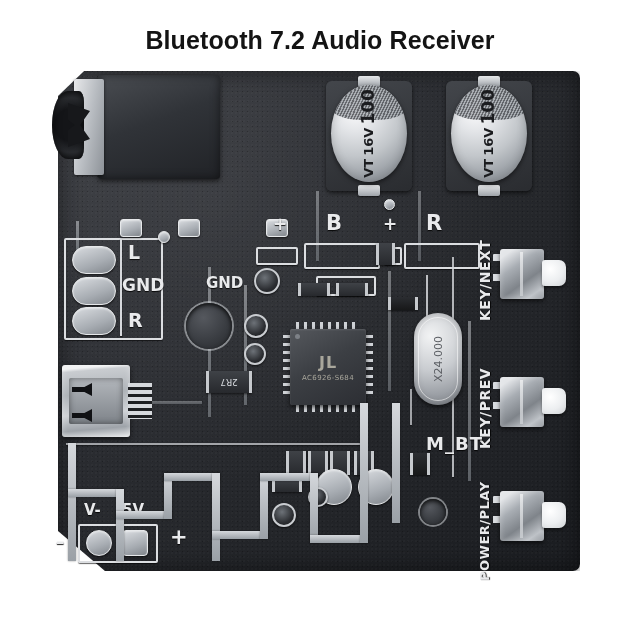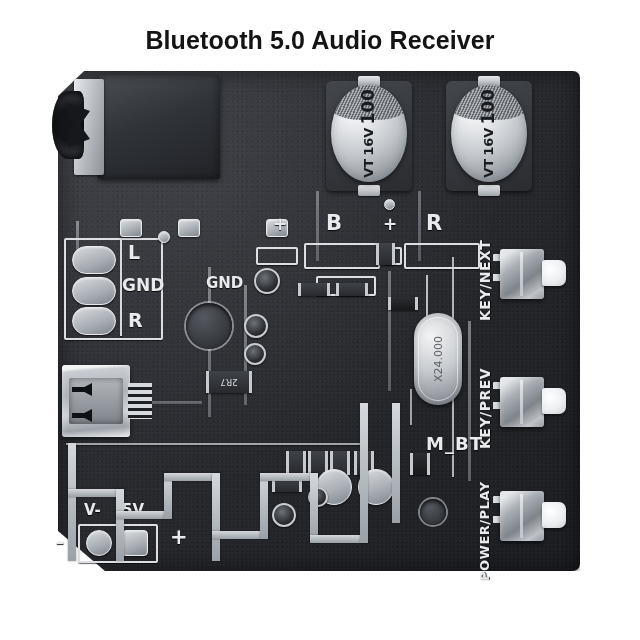--- a/index.html
+++ b/index.html
@@ -286,21 +286,21 @@
     box-shadow:0 1px 2px rgba(0,0,0,.6);
   }
 
   
   #antenna { position:absolute; }
   #antenna .seg { position:absolute; background: linear-gradient(180deg,#d5d8dc,#9aa0a6); box-shadow:0 0 2px rgba(0,0,0,.45); }
 </style>
 </head>
 <body>
 
-<div id="product-title">Bluetooth 5.0 Audio Receiver</div>
+<div id="product-title">Bluetooth 7.2 Audio Receiver</div>
 
 <div id="board">
 
   <div class="pcb"></div>
 
   <div class="layer">
     <div class="trace" style="left:18px;top:150px;width:3px;height:30px;opacity:.55;"></div>
     <div class="trace" style="left:150px;top:196px;width:3px;height:150px;opacity:.5;"></div>
     <div class="trace" style="left:186px;top:214px;width:3px;height:120px;opacity:.5;"></div>
     <div class="trace" style="left:258px;top:120px;width:3px;height:70px;opacity:.45;"></div>
@@ -390,20 +390,32 @@
   <div class="via" style="left:196px;top:197px;width:22px;height:22px;"></div>
   <div class="hole" style="left:128px;top:232px;width:46px;height:46px;"></div>
   <div class="via" style="left:186px;top:243px;width:20px;height:20px;"></div>
   <div class="via" style="left:186px;top:272px;width:18px;height:18px;"></div>
 
   <div class="smd" style="left:148px;top:300px;width:40px;height:22px;">
     <div style="position:absolute;inset:0;display:flex;align-items:center;justify-content:center;
                 color:#d8dbdf;font-size:9px;font-family:'DejaVu Sans',sans-serif;transform:rotate(180deg);">2R7</div>
   </div>
 
+  <div id="main-chip" style="left:232px;top:258px;width:76px;height:76px;">
+    <div class="qfn-pins h" style="left:6px;top:-7px;width:64px;height:8px;"></div>
+    <div class="qfn-pins h" style="left:6px;bottom:-7px;width:64px;height:8px;"></div>
+    <div class="qfn-pins v" style="left:-7px;top:6px;width:8px;height:64px;"></div>
+    <div class="qfn-pins v" style="right:-7px;top:6px;width:8px;height:64px;"></div>
+    <div class="die"></div>
+    <div class="dot"></div>
+    <div class="mark">
+      <div class="logo">JL</div>
+      <div class="pn">AC6926-S684</div>
+    </div>
+  </div>
 
   <div id="crystal" style="left:356px;top:242px;width:48px;height:92px;">
     <div class="shell"></div>
     <div class="rim"></div>
     <div class="lbl">X24.000</div>
   </div>
 
   <div id="micro-usb" style="left:4px;top:294px;width:68px;height:72px;">
     <div class="shell"></div>
     <div class="slot"></div>

